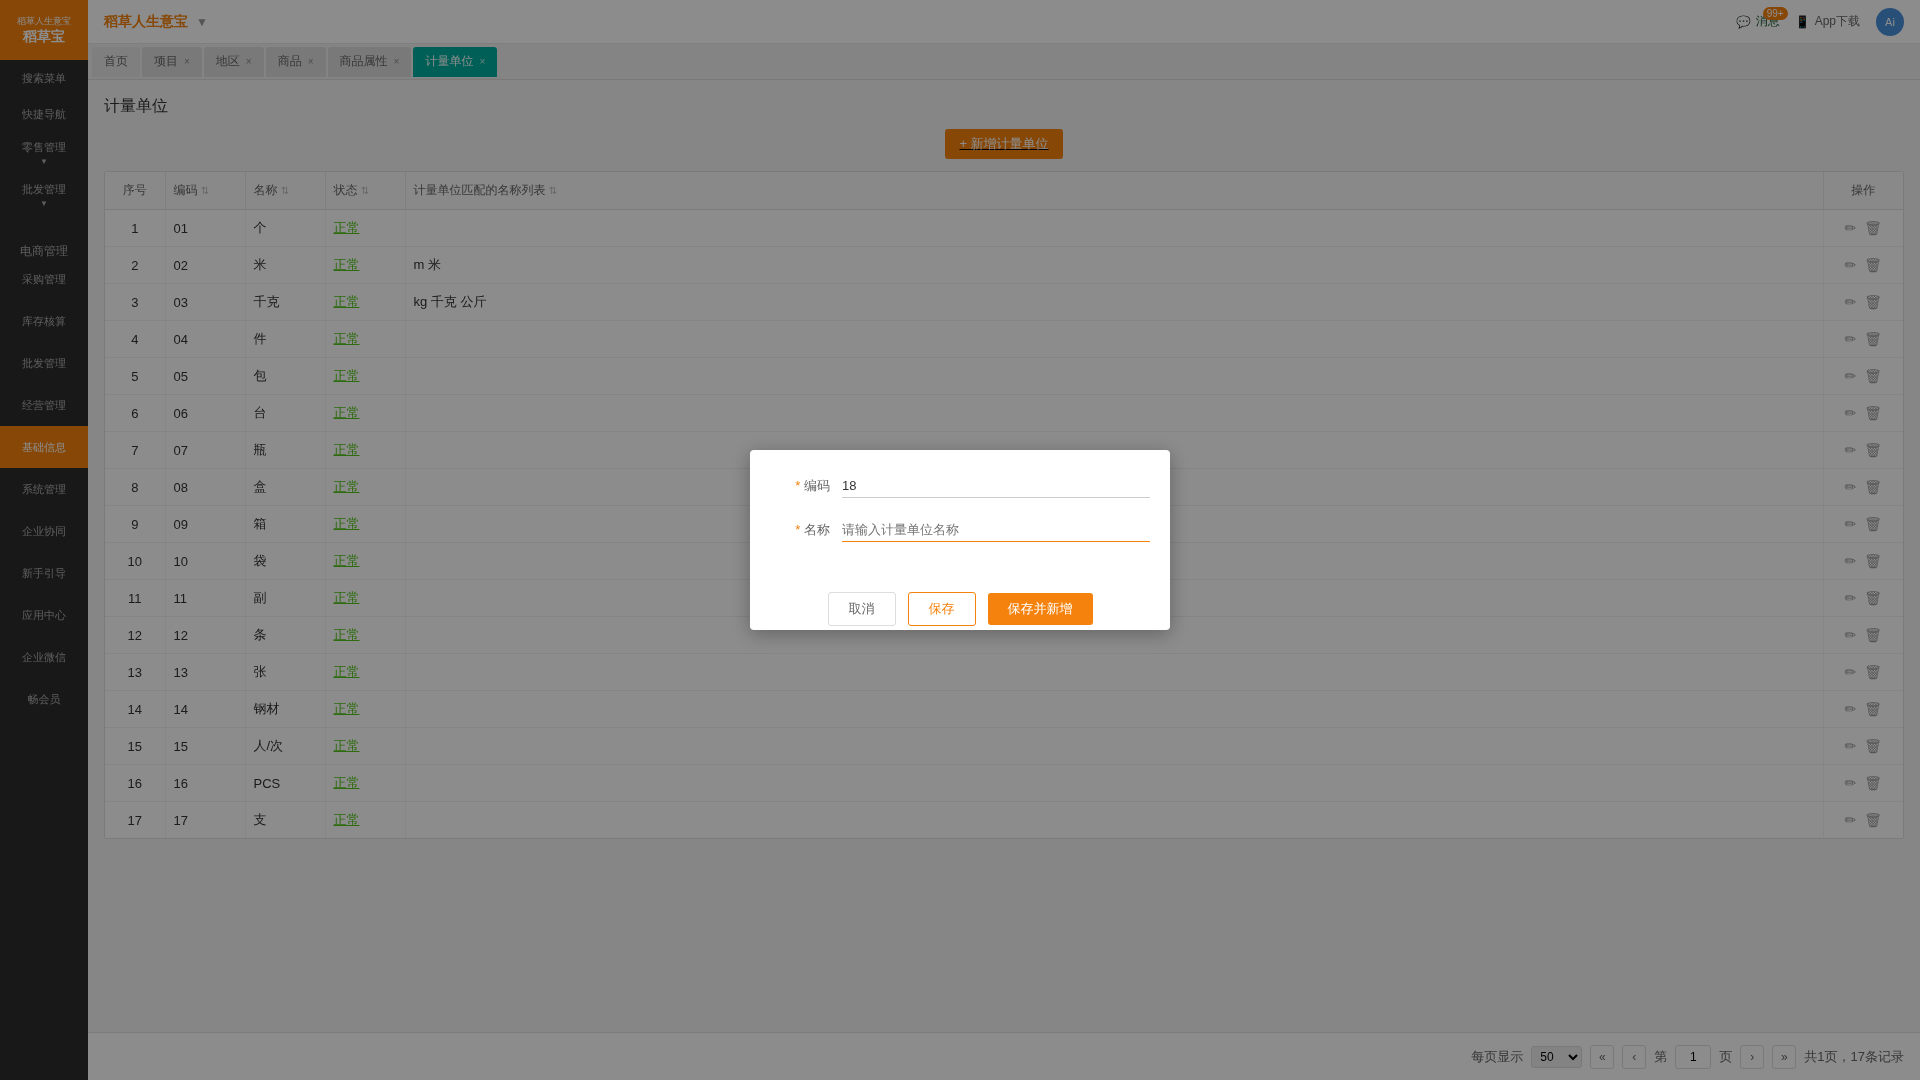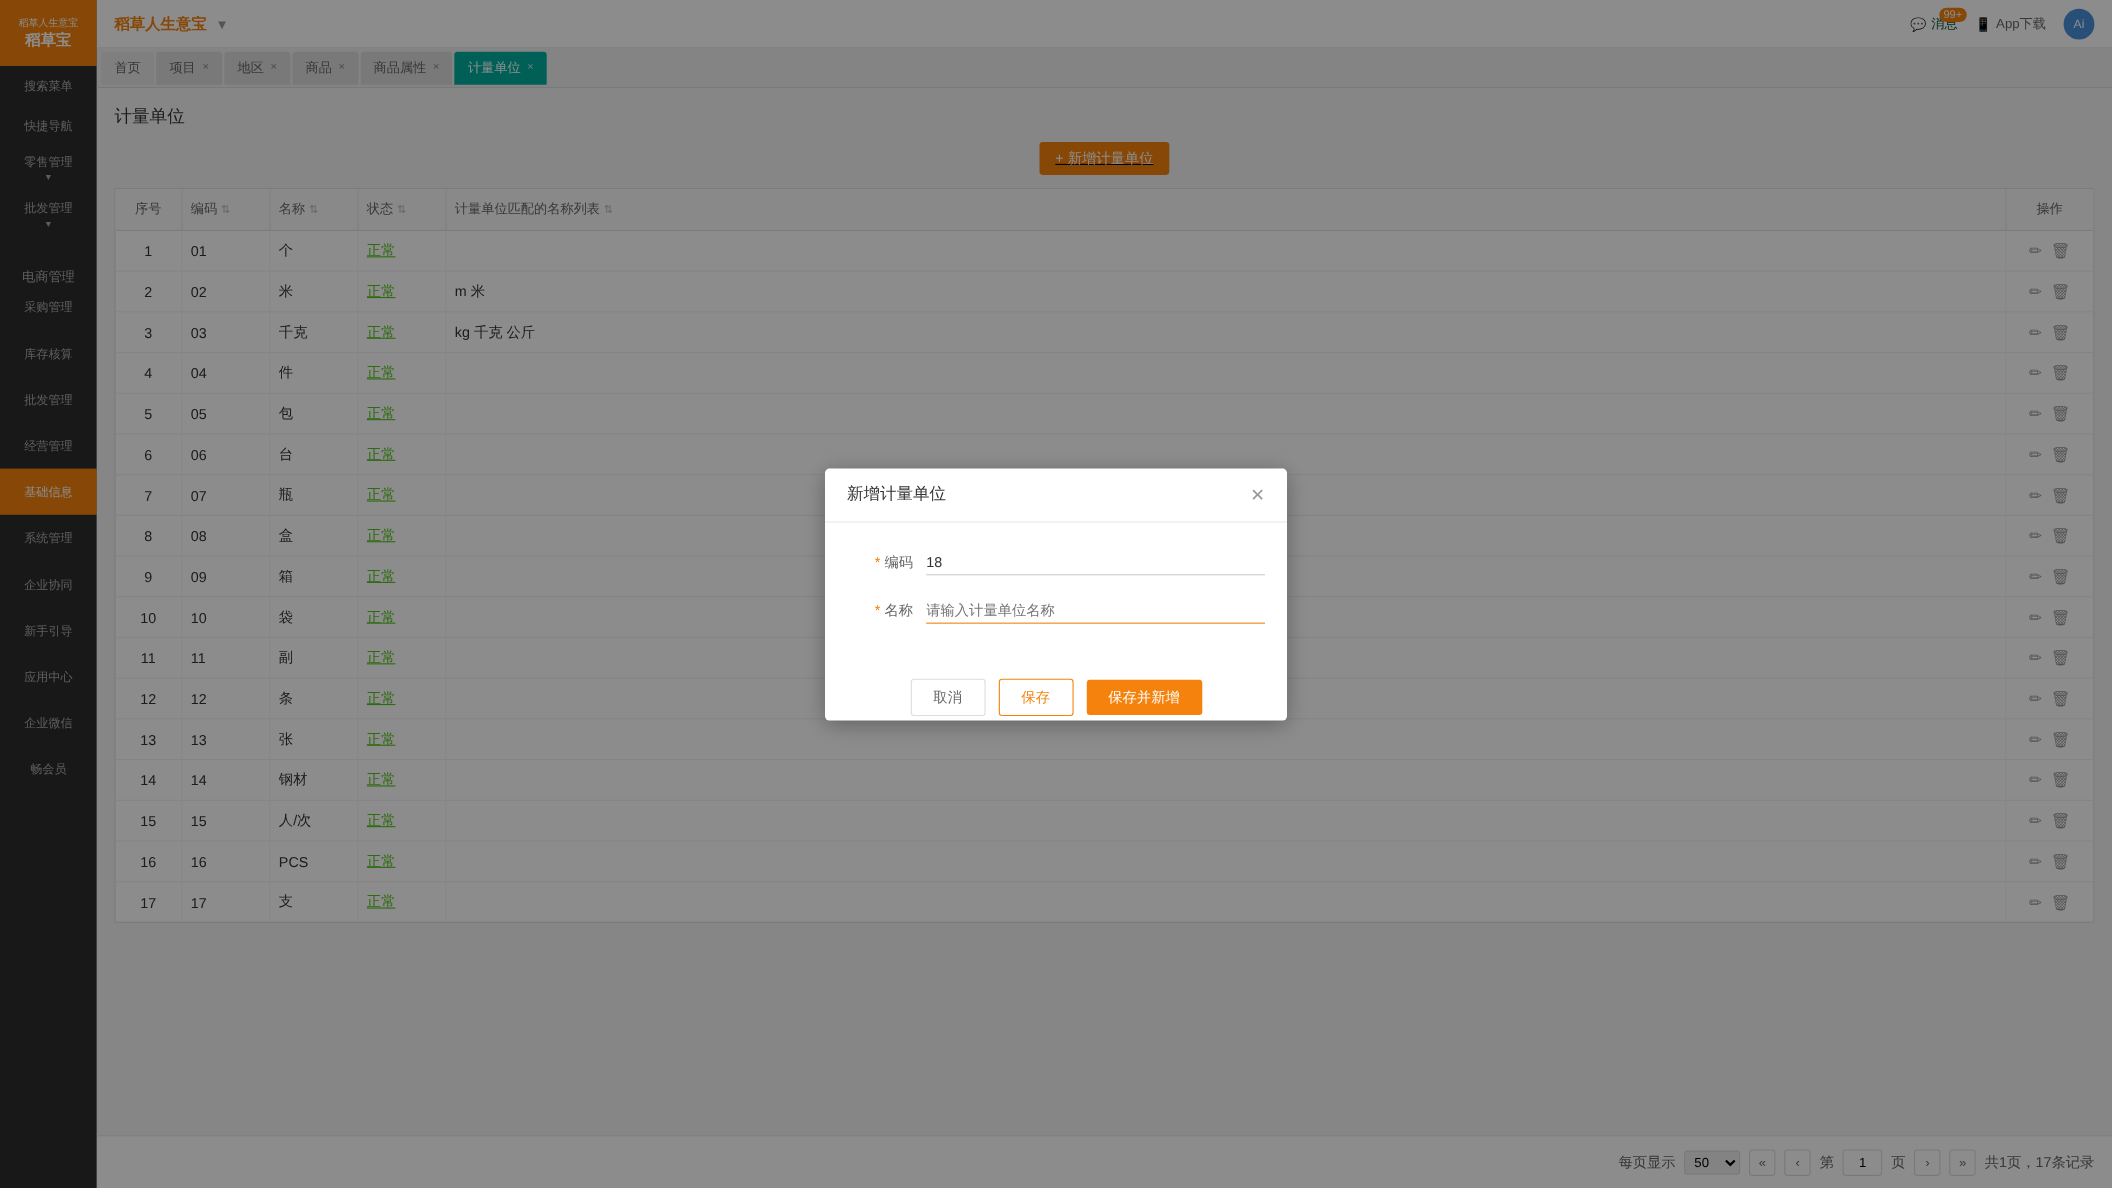--- a/index.html
+++ b/index.html
@@ -448,24 +448,20 @@
     <input class="page-input" type="text" value="1" style="">
     <span>页</span>
     <button class="page-btn">›</button>
     <button class="page-btn">»</button>
     <span>共1页，17条记录</span>
   </div>
 </div>
 
 <div class="overlay">
   <div class="modal">
-    <div class="modal-header">
-      <span class="modal-title">新增计量单位</span>
-      <span class="modal-close">✕</span>
-    </div>
     <div class="modal-body">
       <div class="form-row">
         <div class="form-label">
           <span style="color:#f5820d;">*</span>
           <span>编码</span>
         </div>
         <input class="form-input" type="text" value="18" style="">
       </div>
       <div class="form-row">
         <div class="form-label">

